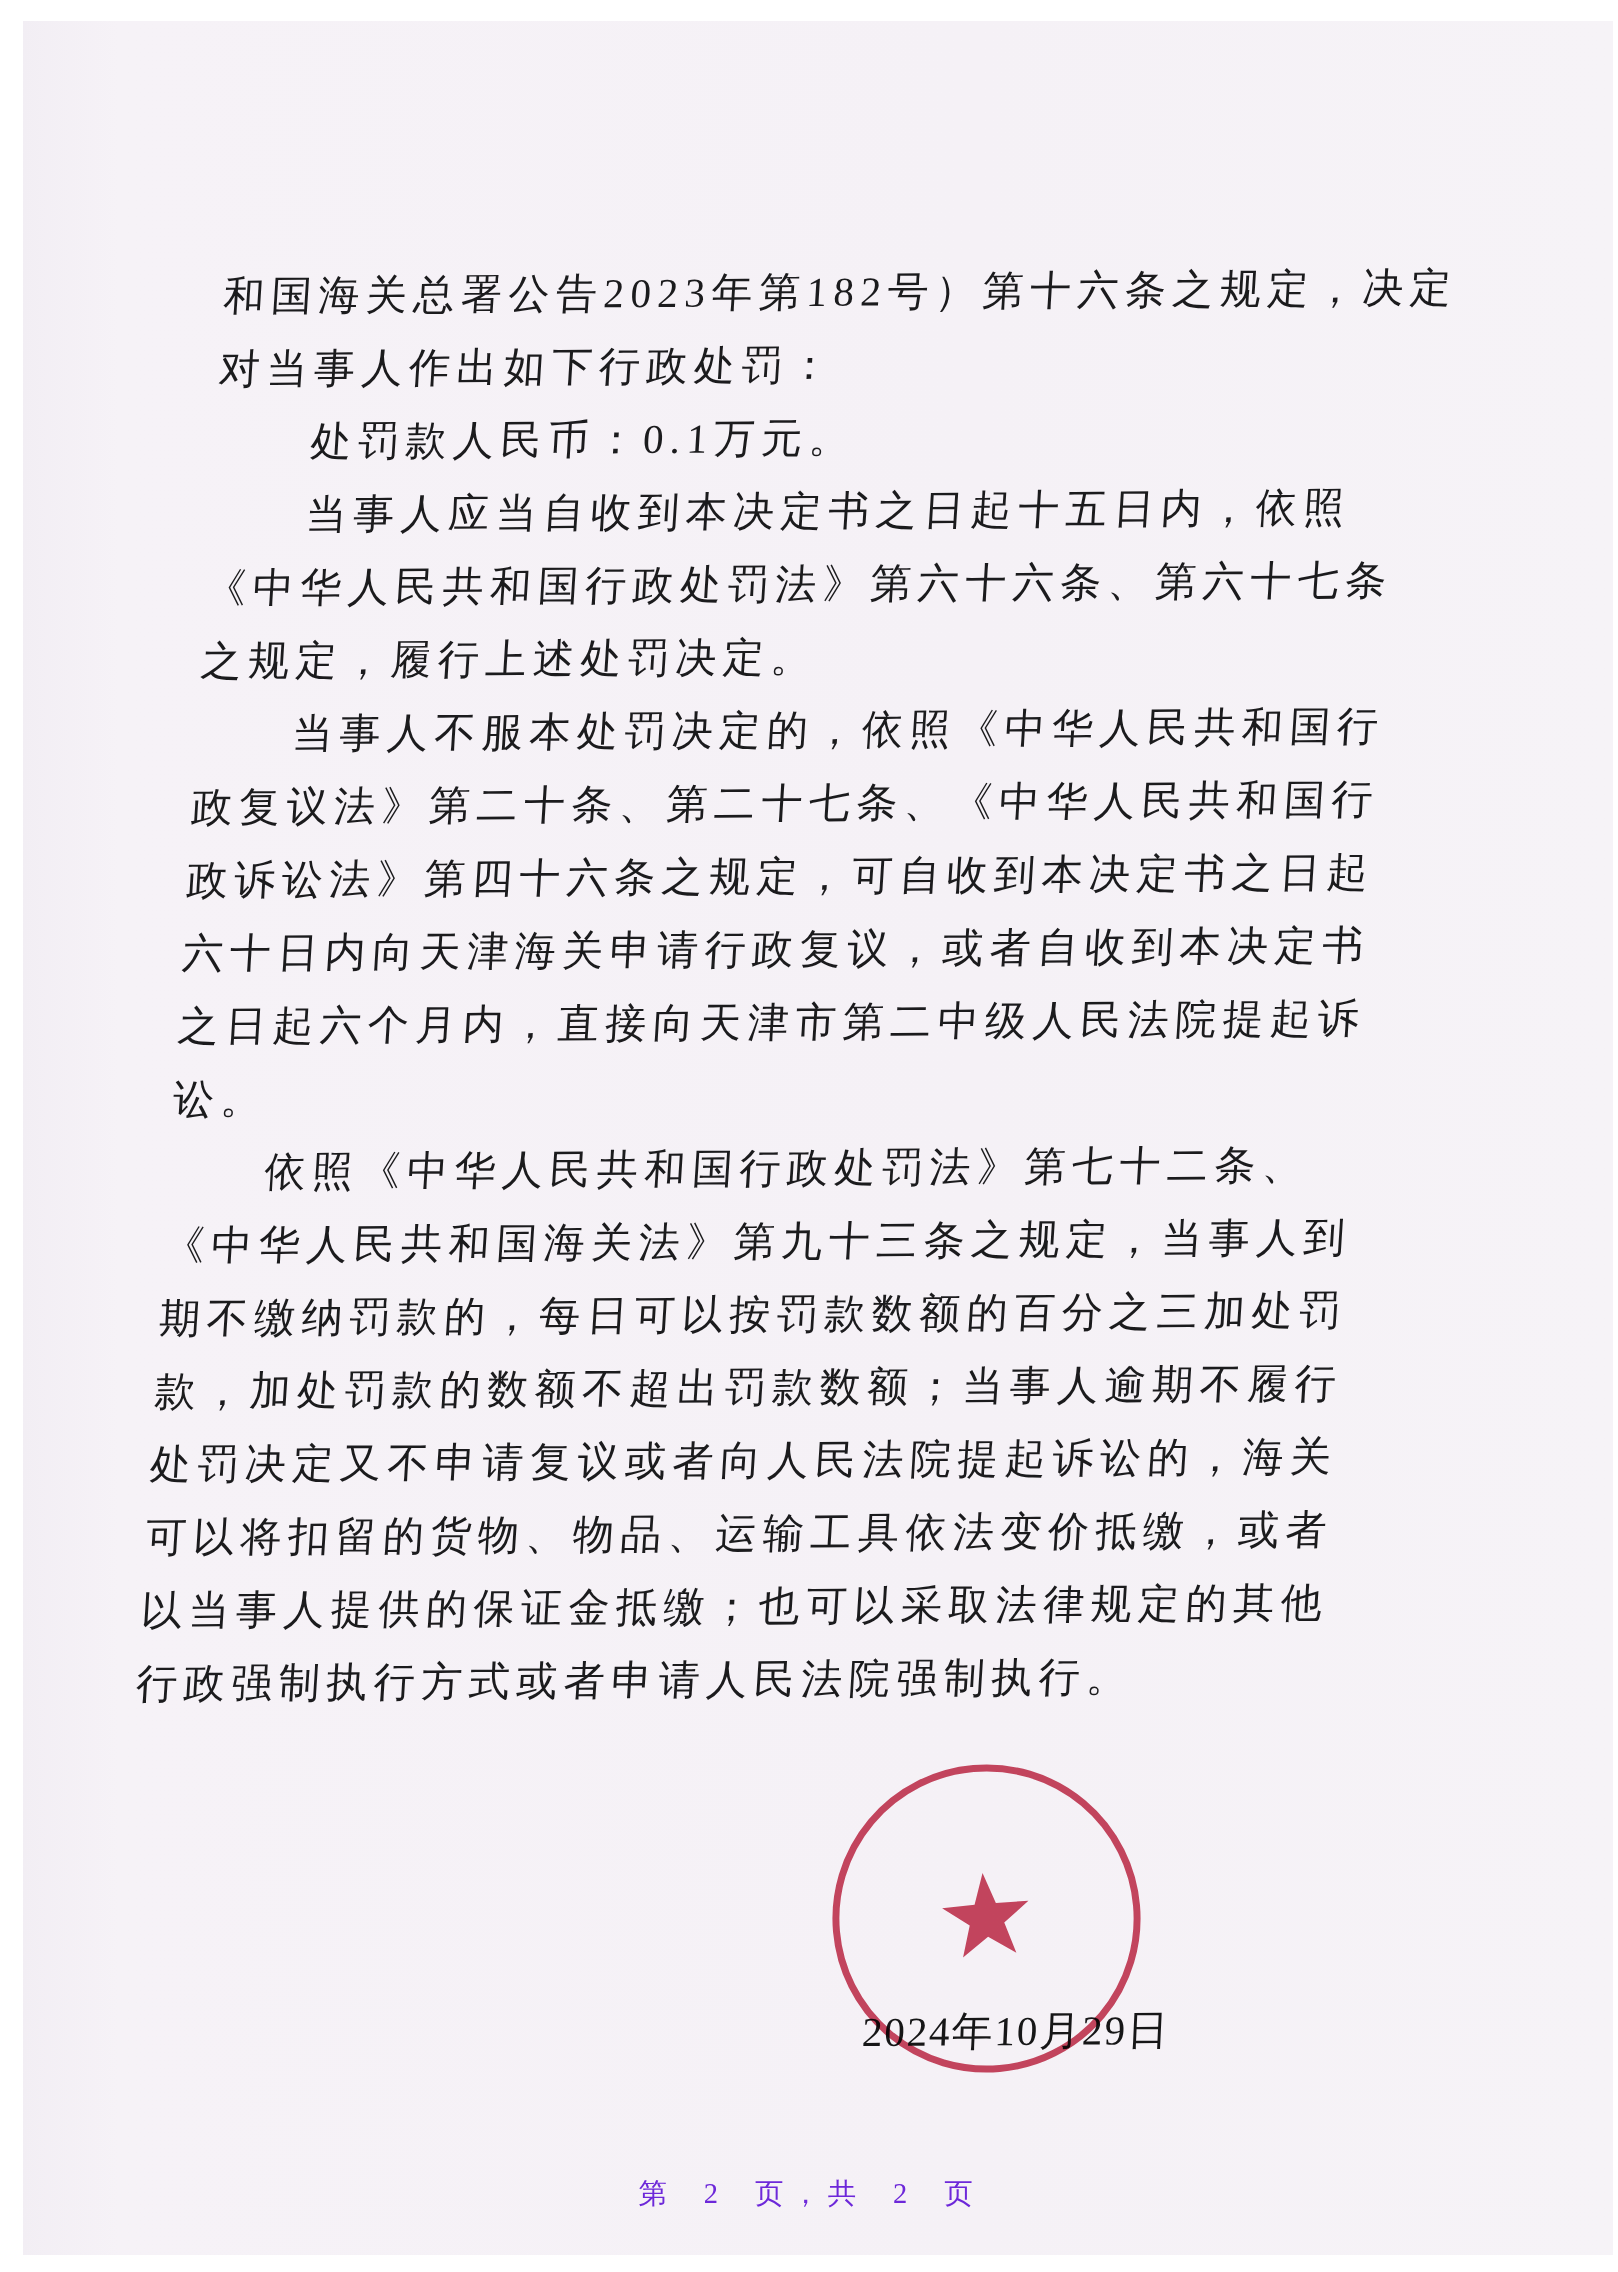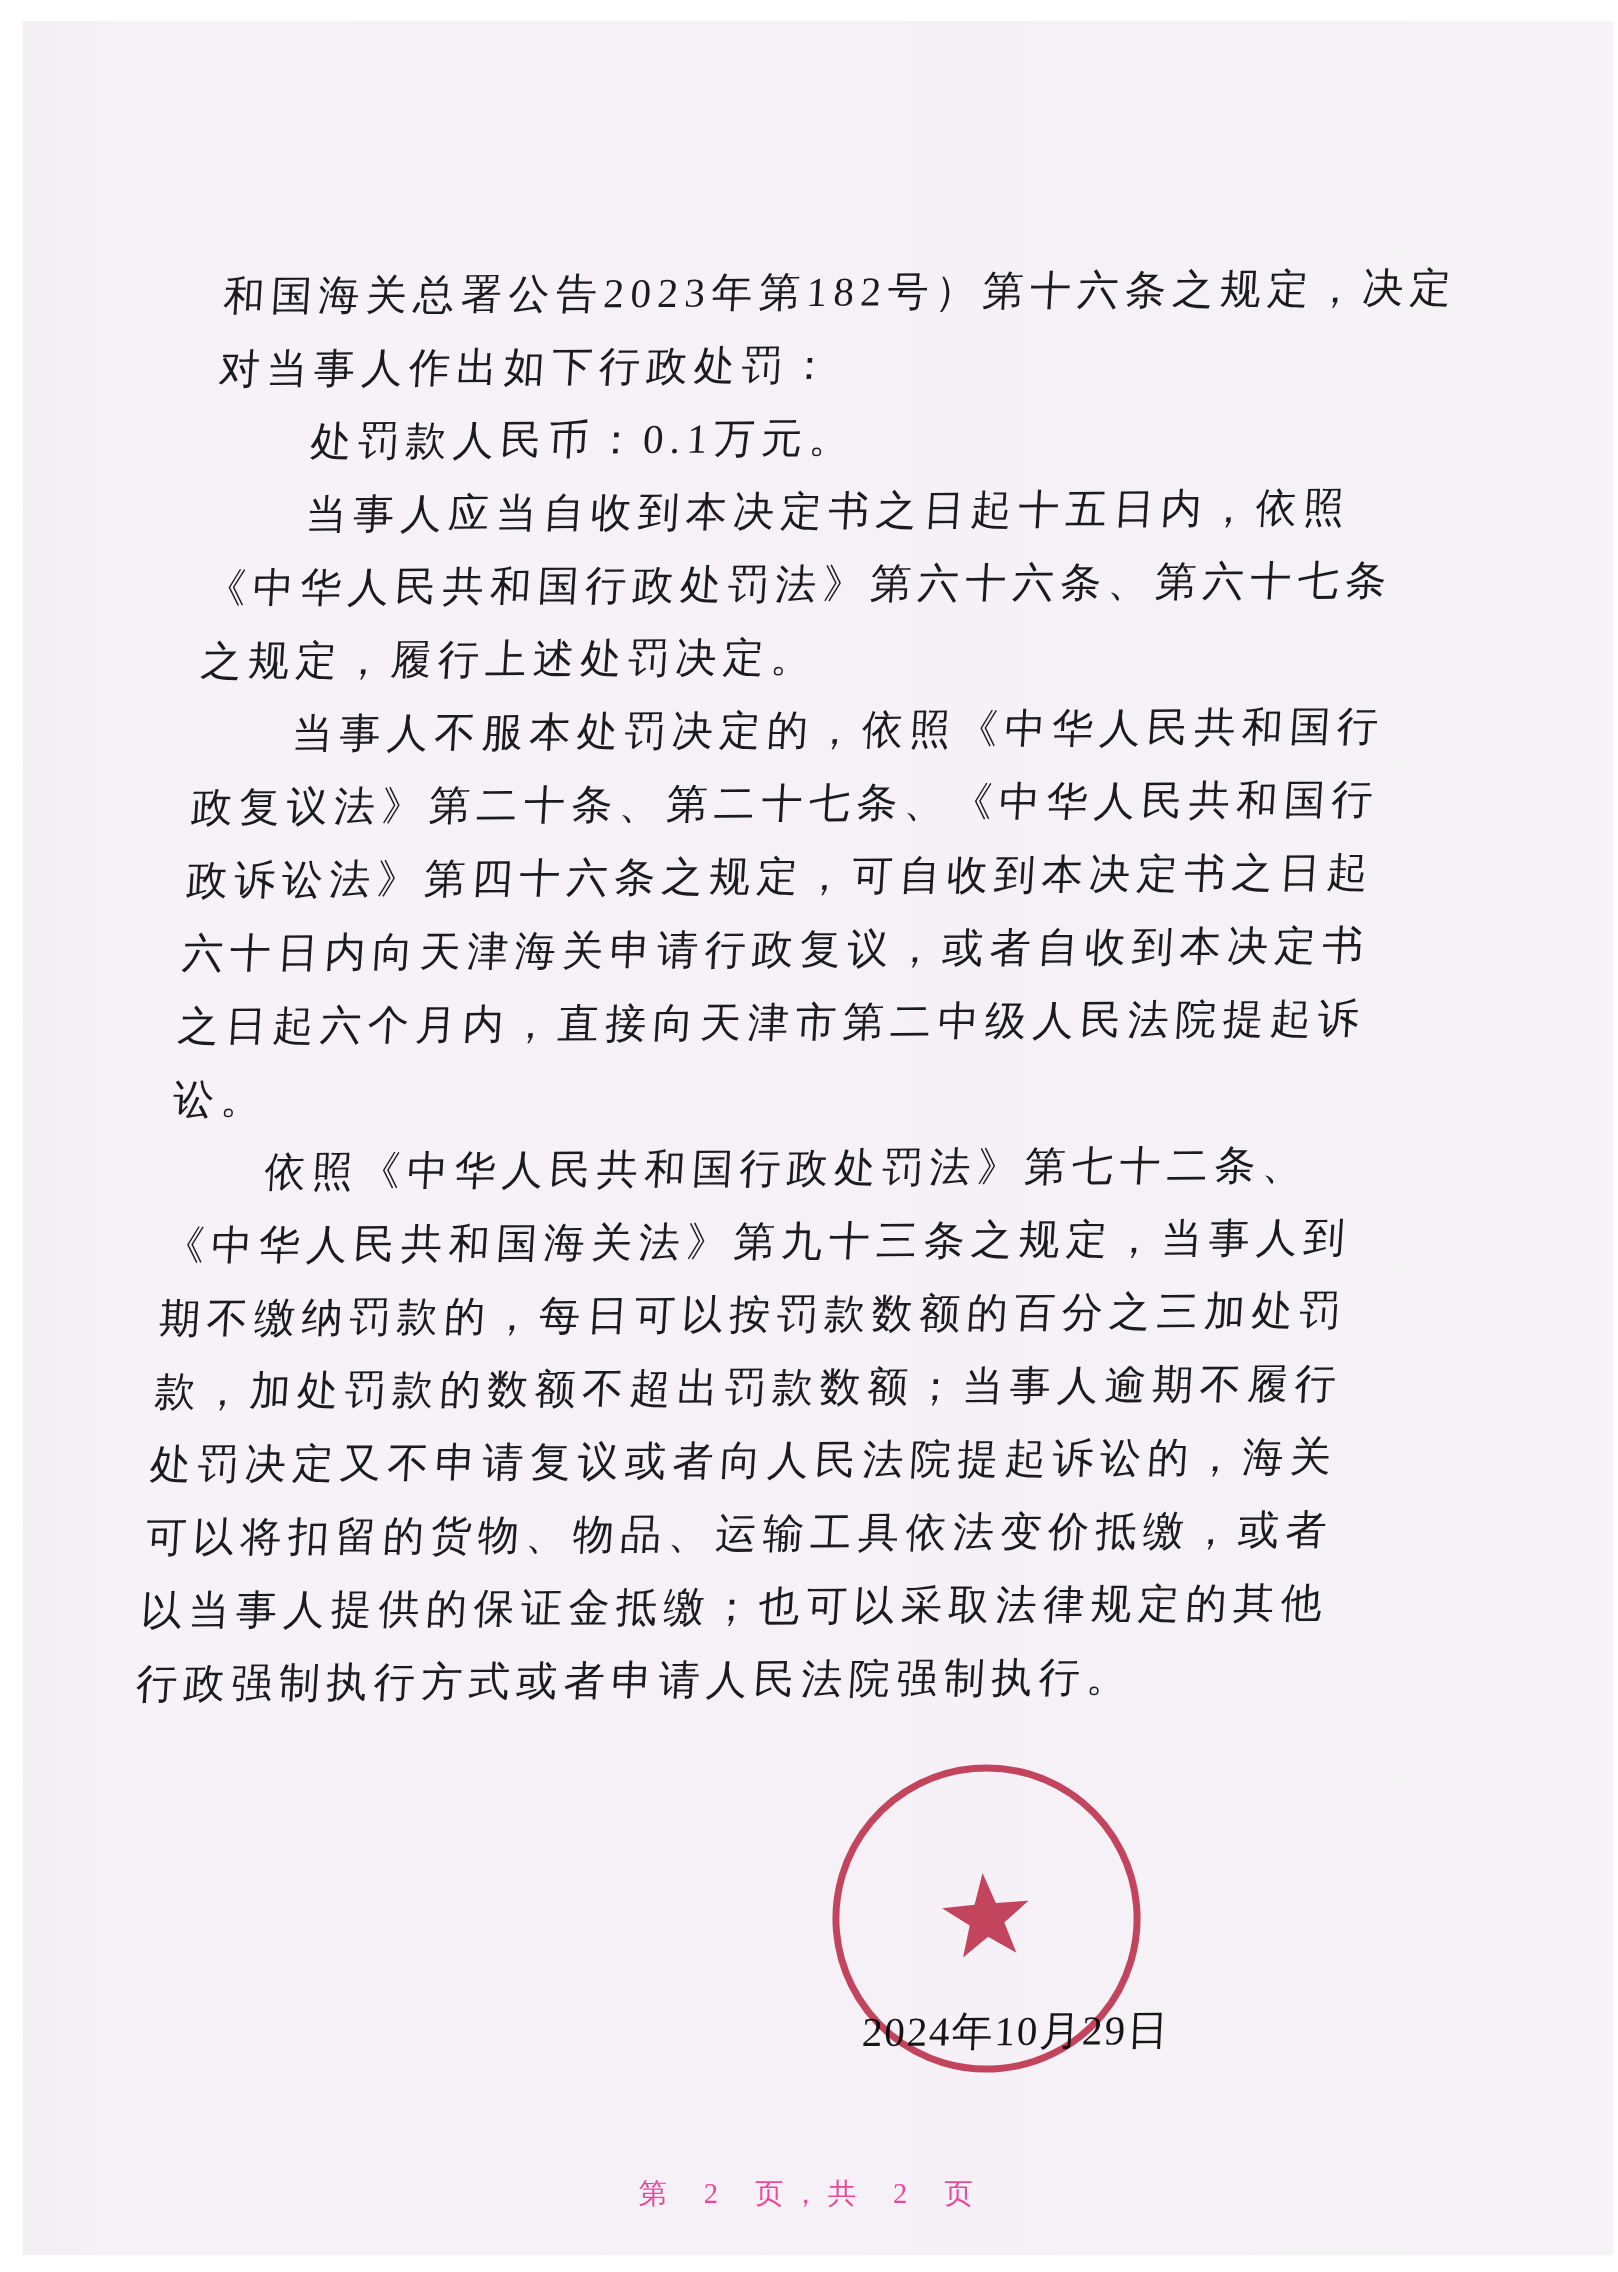--- a/index.html
+++ b/index.html
@@ -50,21 +50,21 @@
   .seal svg{width:100%;height:100%;}
   .seal text{
     font-family:"Liberation Serif","DejaVu Serif",serif;
     font-weight:bold;
   }
   .page-footer{
     position:absolute;
     left:0;top:2175px;
     width:100%;
     text-align:center;
-    color:#ec4899;
+    color:#6d28d9;
     font-size:28.5px;
     letter-spacing:7.8px;
     word-spacing:14.2px;
   }
 </style>
 </head>
 <body>
 
 <div class="page">
   <div class="paper"></div>

